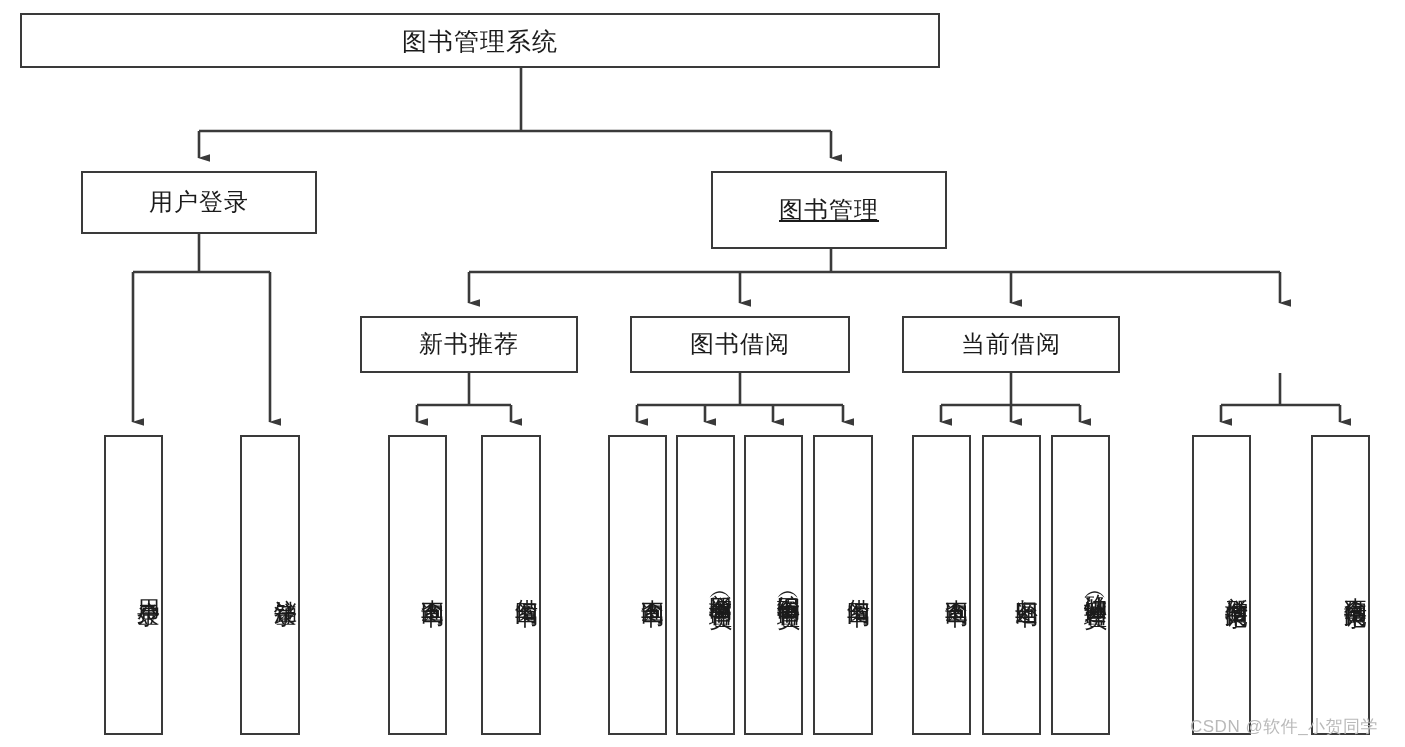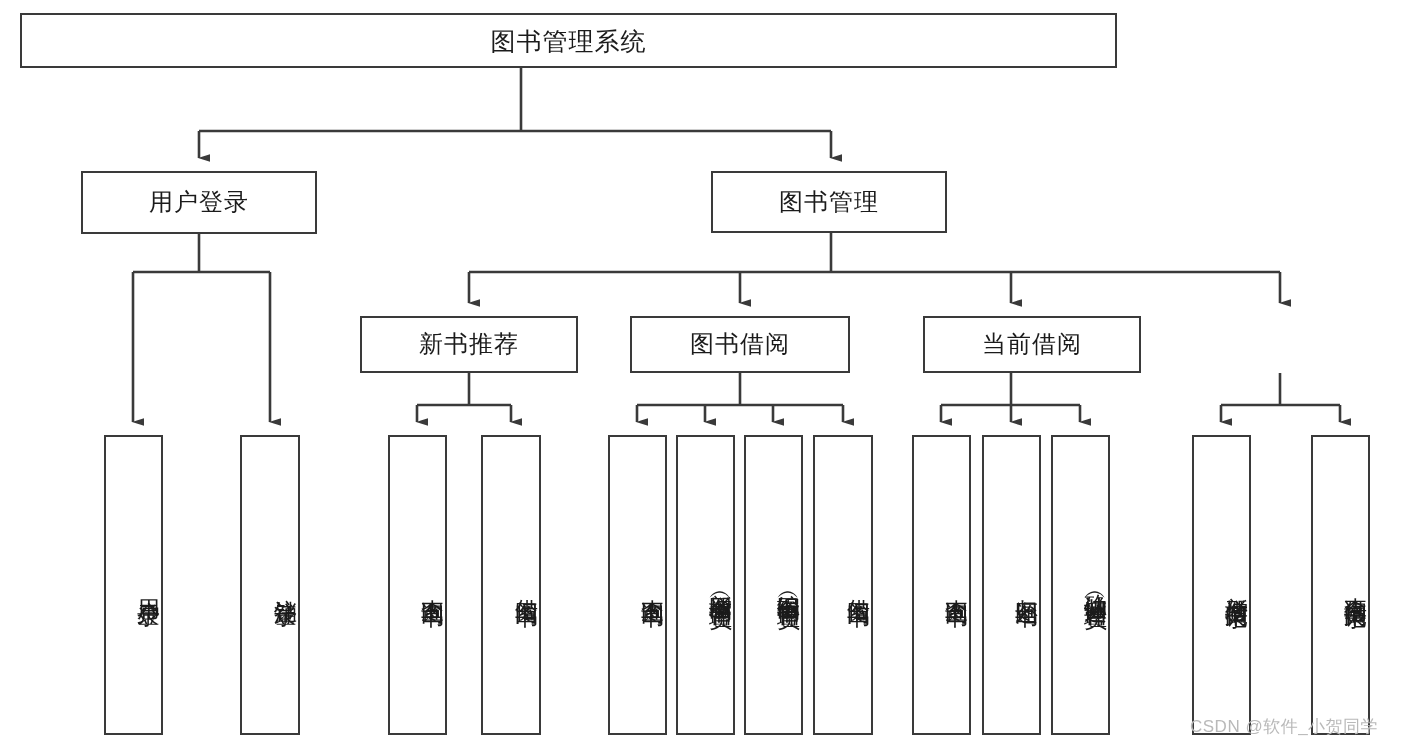--- a/index.html
+++ b/index.html
@@ -115,38 +115,38 @@
       <path d="M1011,405 L1011,422" marker-end="url(#arw)"></path>
       <path d="M1080,405 L1080,422" marker-end="url(#arw)"></path>
 
       <path d="M1280,373 L1280,405"></path>
       <path d="M1221,405 L1340,405"></path>
       <path d="M1221,405 L1221,422" marker-end="url(#arw)"></path>
       <path d="M1340,405 L1340,422" marker-end="url(#arw)"></path>
     </g>
   </svg>
 
-  <div class="node horiz root" style="left:20px; top:13px; width:1097px; height:55px;">
+  <div class="node horiz root" style="left:20px; top:13px; width:920px; height:55px;">
     <span>图书管理系统</span>
   </div>
 
   <div class="node horiz" style="left:81px; top:171px; width:236px; height:63px;">
     <span>用户登录</span>
   </div>
-  <div class="node horiz" style="left:711px; top:171px; width:236px; height:62px;">
+  <div class="node horiz" style="left:711px; top:171px; width:236px; height:78px;text-decoration:underline;">
     <span>图书管理</span>
   </div>
 
   <div class="node horiz" style="left:630px; top:316px; width:220px; height:57px;">
     <span>图书借阅</span>
   </div>
   <div class="node horiz" style="left:360px; top:316px; width:218px; height:57px;">
     <span>新书推荐</span>
   </div>
-  <div class="node horiz" style="left:902px; top:316px; width:218px; height:57px;margin-left:21px;">
+  <div class="node horiz" style="left:902px; top:316px; width:218px; height:57px;">
     <span>当前借阅</span>
   </div>
 
   <div class="node vert" style="left:104px; top:435px; width:59px; height:300px;">
     <span class="vlabel">用户登录</span>
   </div>
   <div class="node vert" style="left:240px; top:435px; width:60px; height:300px;">
     <span class="vlabel">注销登录</span>
   </div>
 

